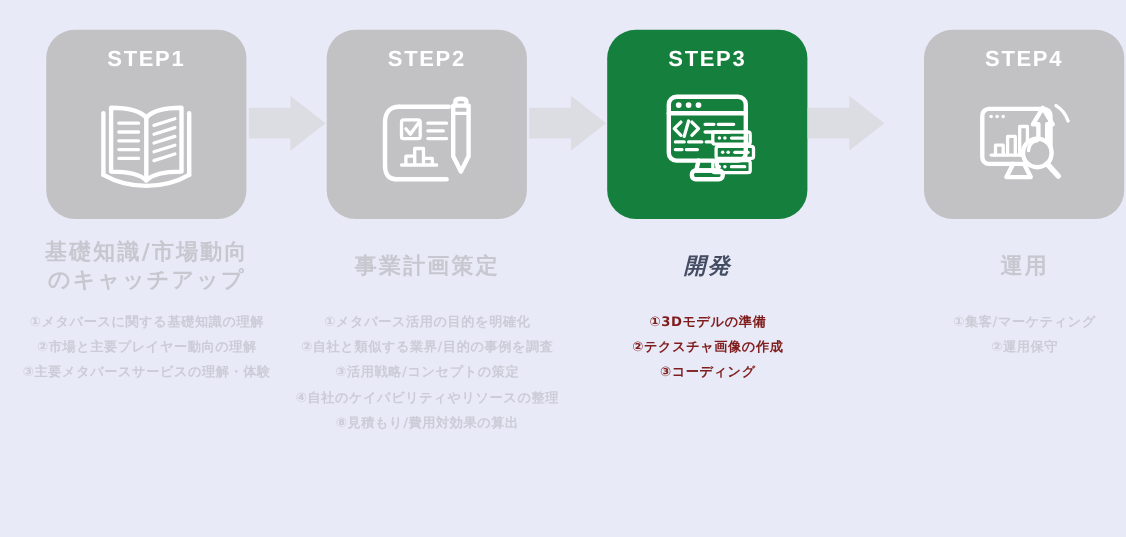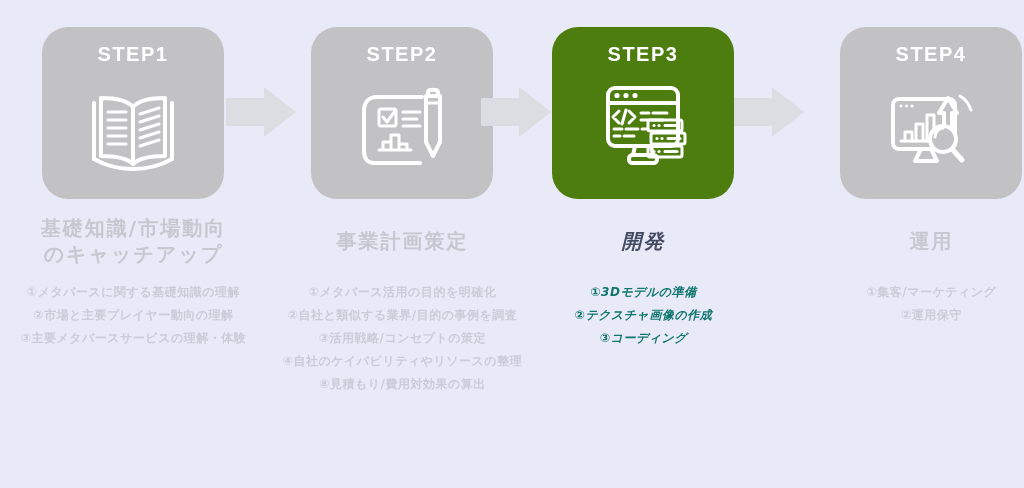--- a/index.html
+++ b/index.html
@@ -2,30 +2,30 @@
 <html><head>
 <meta charset="utf-8">
 <style>
   html,body { margin:0; padding:0; background:#e9eaf7; }
   .stage {
     position:relative; width:1024px; height:488px;
     background:#e9eaf7; overflow:hidden;
     font-family:"DejaVu Sans", sans-serif;
   }
   .col { position:absolute; top:0; width:255px; height:100%; }
-  .col-1 { left:6px; }  .col-2 { left:275px; }
+  .col-1 { left:6px; }  .col-2 { left:261px; }
   .col-3 { left:516px; } .col-4 { left:804px; }
 
   .step-box {
     position:absolute; top:27px; left:36px;
     width:182px; height:172px; border-radius:26px;
     display:flex; flex-direction:column; align-items:center;text-align:right;
   }
   .step-box.gray   { background:#c2c2c5; }
-  .step-box.purple { background:#4d7c0f; }
+  .step-box.purple { background:#15803d; }
 
   .step-label {
     margin-top:16px; color:#ffffff; font-weight:bold;
     font-size:20px; letter-spacing:1.5px;
     font-family:"Liberation Sans", sans-serif;
   }
   .step-icon { margin-top:4px; width:100px; height:104px; }
 
   .step-title {
     position:absolute; top:213px; left:-10px; width:275px; height:56px;
@@ -36,21 +36,21 @@
   .step-title.gray { color:#c6c7cf; }
   .step-title.dark { color:#444c63;font-style:italic; }
   .title-line { display:block; }
 
   .step-items {
     position:absolute; top:281px; left:-12px; width:279px;
     text-align:center; font-size:12px; font-weight:bold;
     letter-spacing:0.5px; line-height:23px;
   }
   .step-items.gray { color:#cbccd7; }
-  .step-items.dark { color:#0f766e;font-style:italic; }
+  .step-items.dark { color:#7f1d1d; }
   .item { white-space:nowrap; }
 
   .arrow { position:absolute; top:87px; width:70px; height:50px; }
   .arrow-1 { left:226px; } .arrow-2 { left:481px; } .arrow-3 { left:734px; }
 
   .icon-stroke  { stroke:#ffffff; fill:none; stroke-width:4; stroke-linecap:round; stroke-linejoin:round; }
   .icon-stroke3 { stroke:#ffffff; fill:none; stroke-width:3; stroke-linecap:round; stroke-linejoin:round; }
   .icon-fill    { fill:#ffffff; stroke:none; }
 </style>
 </head>

